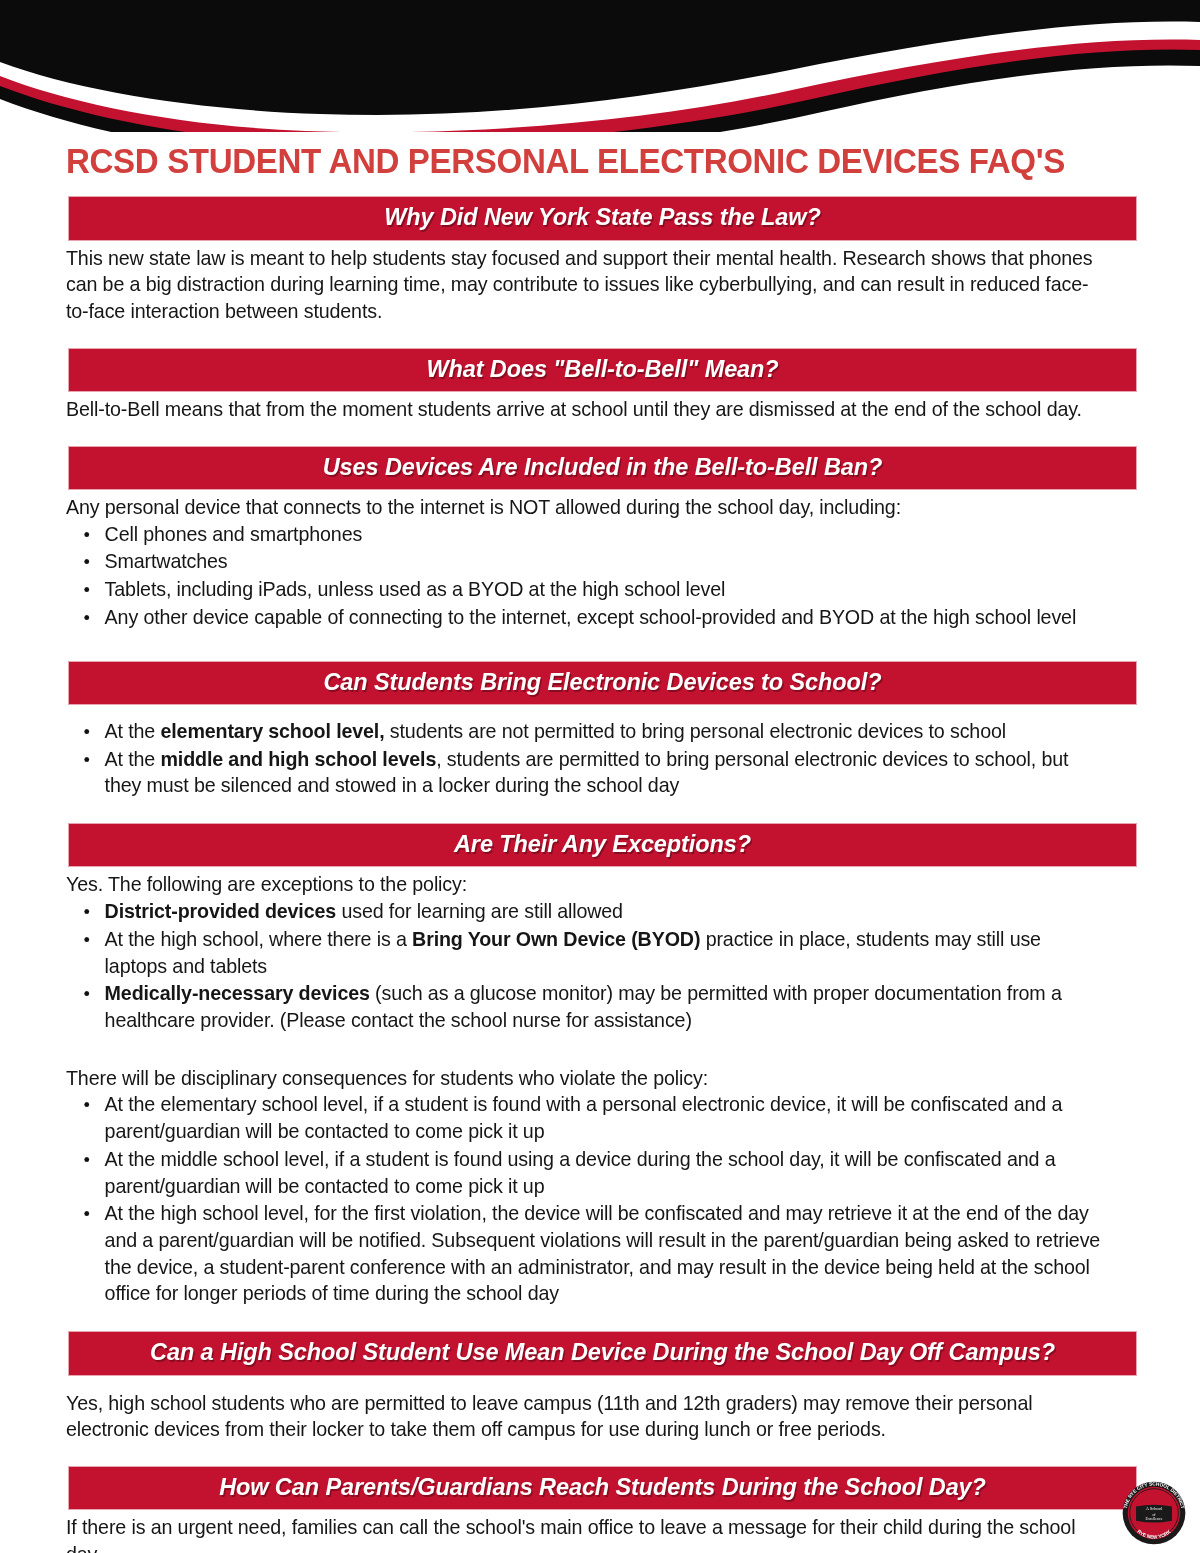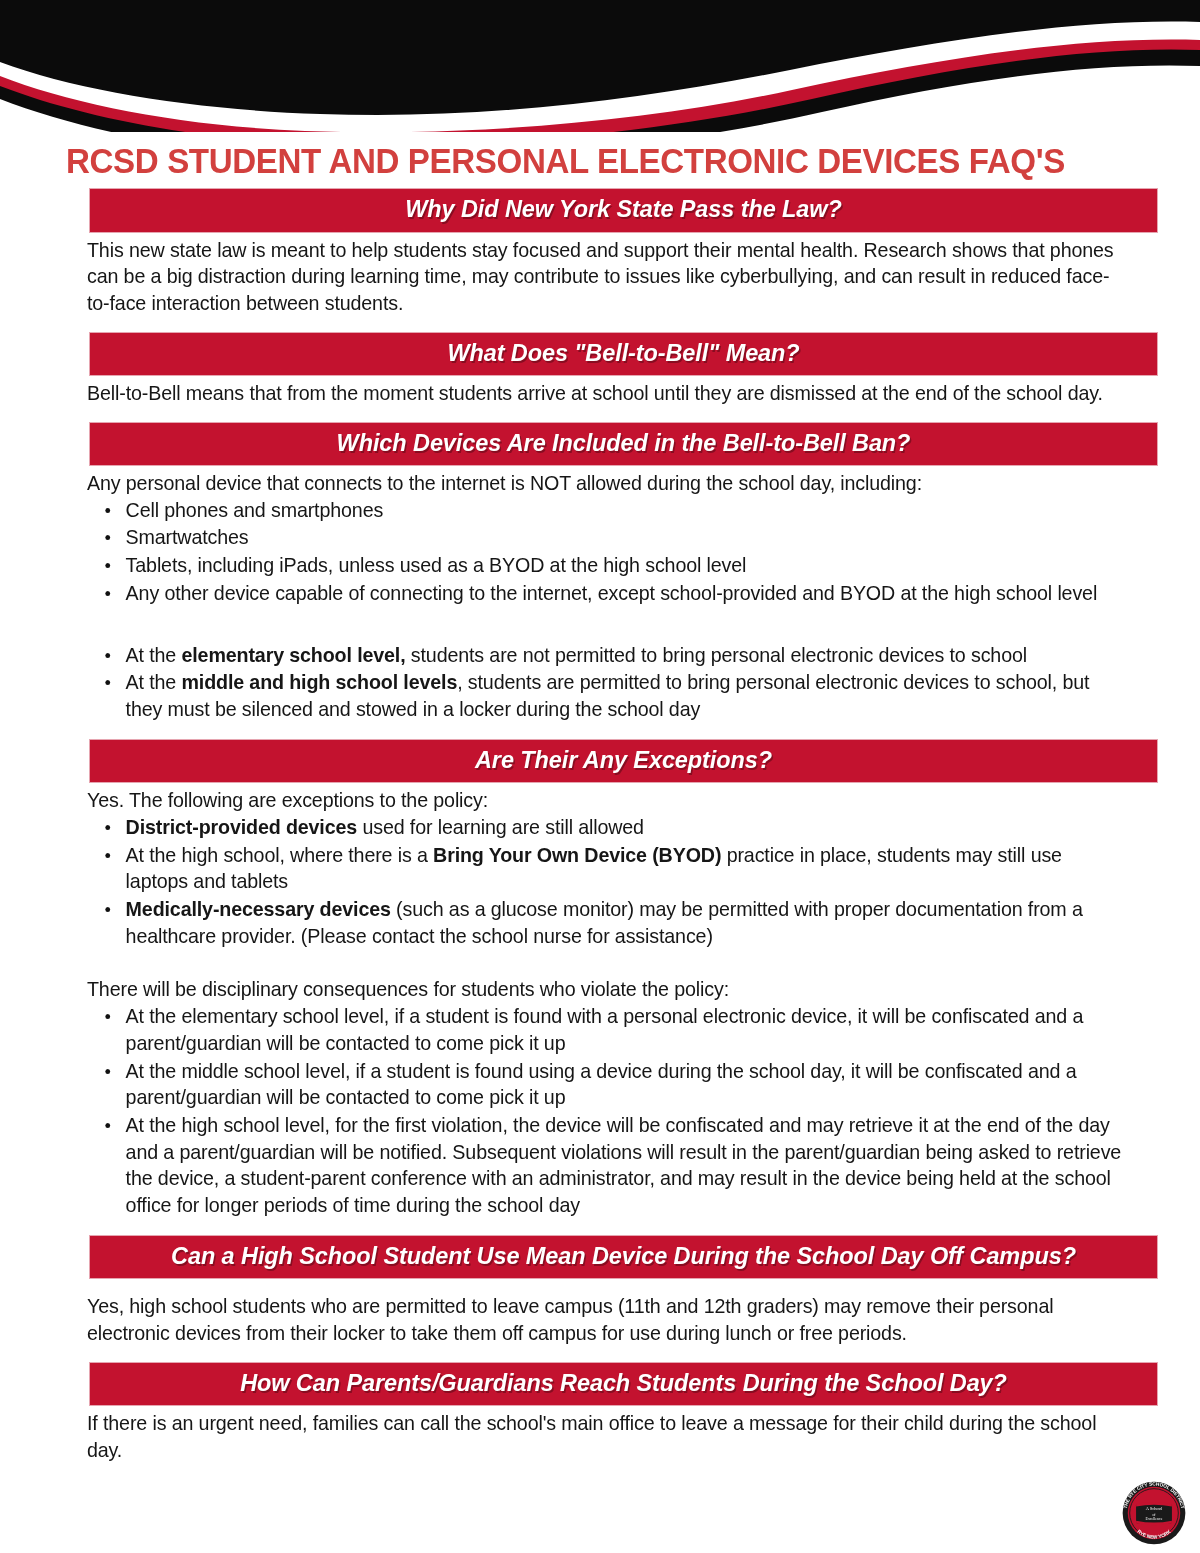--- a/index.html
+++ b/index.html
@@ -37,21 +37,21 @@
     font-size: 34.5px;
     font-weight: bold;
     letter-spacing: -0.4px;
     color: #D2403E;
     line-height: 1.05;
     white-space: nowrap;
     transform: scaleX(0.96);
     transform-origin: left center;
   }
 
-  .faq-section { margin-top: 0; padding-left: 21px; }
+  .faq-section { margin-top: 8px; }
 
   .section-bar {
     margin: 0 0 0 68px;
     width: 1069px;
     background: #C3122F;
     border: 1px solid #E6A5B0;
     text-align: center;
     padding: 7px 10px 9px 10px;
     color: #ffffff;
     font-family: "Liberation Sans", sans-serif;
@@ -168,35 +168,36 @@
   <div class="faq-section">
     <div class="section-bar">What Does "Bell-to-Bell" Mean?</div>
     <div class="section-body">
       <p>Bell-to-Bell means that from the moment students arrive at school until they are dismissed at the end of the school day.</p>
     </div>
   </div>
 
   <div class="gap-md"></div>
 
   <div class="faq-section">
-    <div class="section-bar">Which Devices Are Included in the Bell-to-Bell Ban?</div>
+    <div class="section-bar">Uses Devices Are Included in the Bell-to-Bell Ban?</div>
     <div class="section-body">
       <p>Any personal device that connects to the internet is NOT allowed during the school day, including:</p>
       <ul>
           <li>Cell phones and smartphones</li>
           <li>Smartwatches</li>
           <li>Tablets, including iPads, unless used as a BYOD at the high school level</li>
           <li>Any other device capable of connecting to the internet, except school-provided and BYOD at the high school level</li>
         </ul>
     </div>
   </div>
 
   <div class="gap-lg"></div>
 
   <div class="faq-section">
+    <div class="section-bar">Can Students Bring Electronic Devices to School?</div>
     <div class="section-body">
       <div style="height:9px"></div>
       <ul>
           <li>At the <b>elementary school level,</b> students are not permitted to bring personal electronic devices to school</li>
           <li>At the <b>middle and high school levels</b>, students are permitted to bring personal electronic devices to school, but they must be silenced and stowed in a locker during the school day</li>
         </ul>
     </div>
   </div>
 
   <div class="gap-md"></div>

